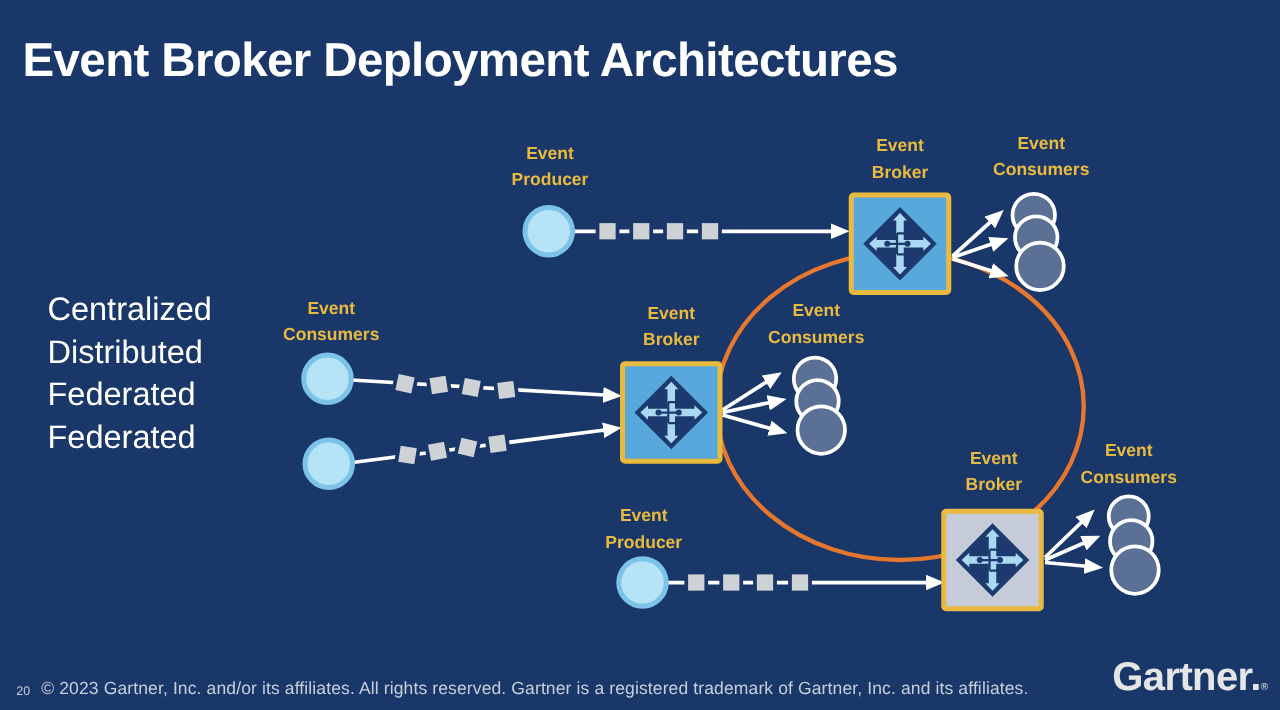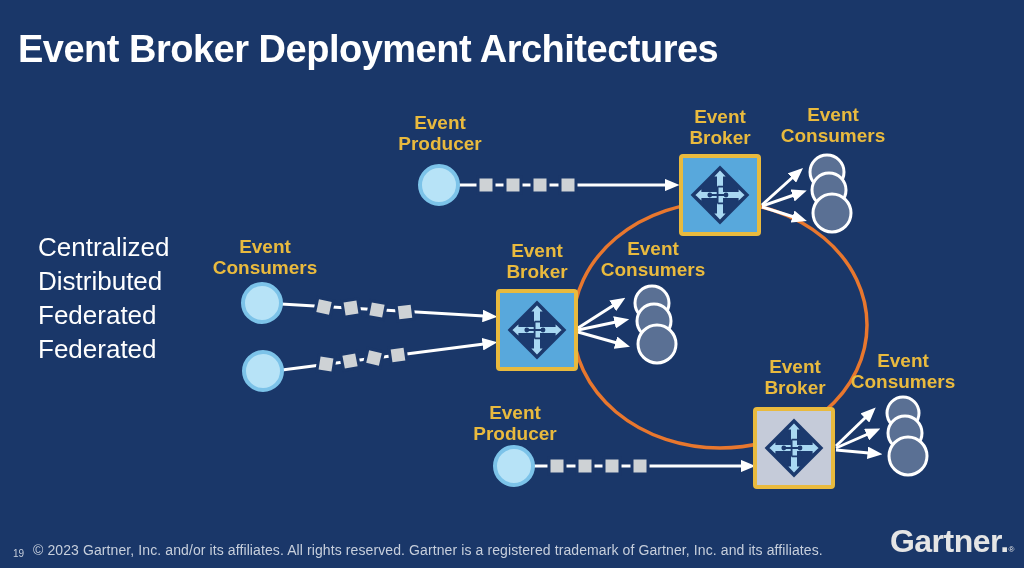--- a/index.html
+++ b/index.html
@@ -12,21 +12,21 @@
     position:absolute;left:18px;top:4px;width:960px;
     font-size:38px;font-weight:700;color:#fff;letter-spacing:-.5px;margin-top:24px;
   }
   .arch-list{
     position:absolute;left:38px;top:230px;
     font-size:26px;font-weight:400;color:#fff;line-height:34px;
   }
   .diagram-svg{position:absolute;left:0;top:0;z-index:1;}
   .diagram-label{
     position:absolute;z-index:2;width:150px;text-align:center;
-    font-size:19px;font-weight:700;color:var(--gold,#e9ba3e);line-height:21px;
+    font-size:14px;font-weight:700;color:var(--gold,#e9ba3e);line-height:21px;
   }
   .mesh-ring{fill:none;stroke:var(--orange,#e8772e);stroke-width:3.5;}
   .flow{stroke:#fff;stroke-width:3;fill:none;}
   .msg{fill:var(--square-fill,#ced2d5);stroke:var(--bg,#1a3769);stroke-width:3;}
   .producer-node{fill:var(--producer-fill,#b7e3f7);stroke:var(--producer-ring,#7cc3e9);stroke-width:4;}
   .consumer-node{fill:var(--consumer-fill,#5a7094);stroke:#fff;stroke-width:3;}
   .broker-box{stroke:var(--gold,#e9ba3e);stroke-width:4;}
   .broker-box.blue{fill:var(--broker-blue,#58a8dc);}
   .broker-box.gray{fill:var(--broker-gray,#c5cbd9);}
   .icon-base{fill:var(--icon-dark,#1c3a6e);}
@@ -188,18 +188,18 @@
   <div class="diagram-label" style="left:720px;top:356px">
     <span>Event</span><br>
     <span>Broker</span>
   </div>
   <div class="diagram-label" style="left:828px;top:350px">
     <span>Event</span><br>
     <span>Consumers</span>
   </div>
 
   <div class="footer">
-    <span class="page-num">19</span>
+    <span class="page-num">20</span>
     <span class="copyright">© 2023 Gartner, Inc. and/or its affiliates. All rights reserved. Gartner is a registered trademark of Gartner, Inc. and its affiliates.</span>
     <span class="gartner-logo"><span>Gartner.</span><span class="reg">®</span></span>
   </div>
 
 </div>
 
 </body></html>

